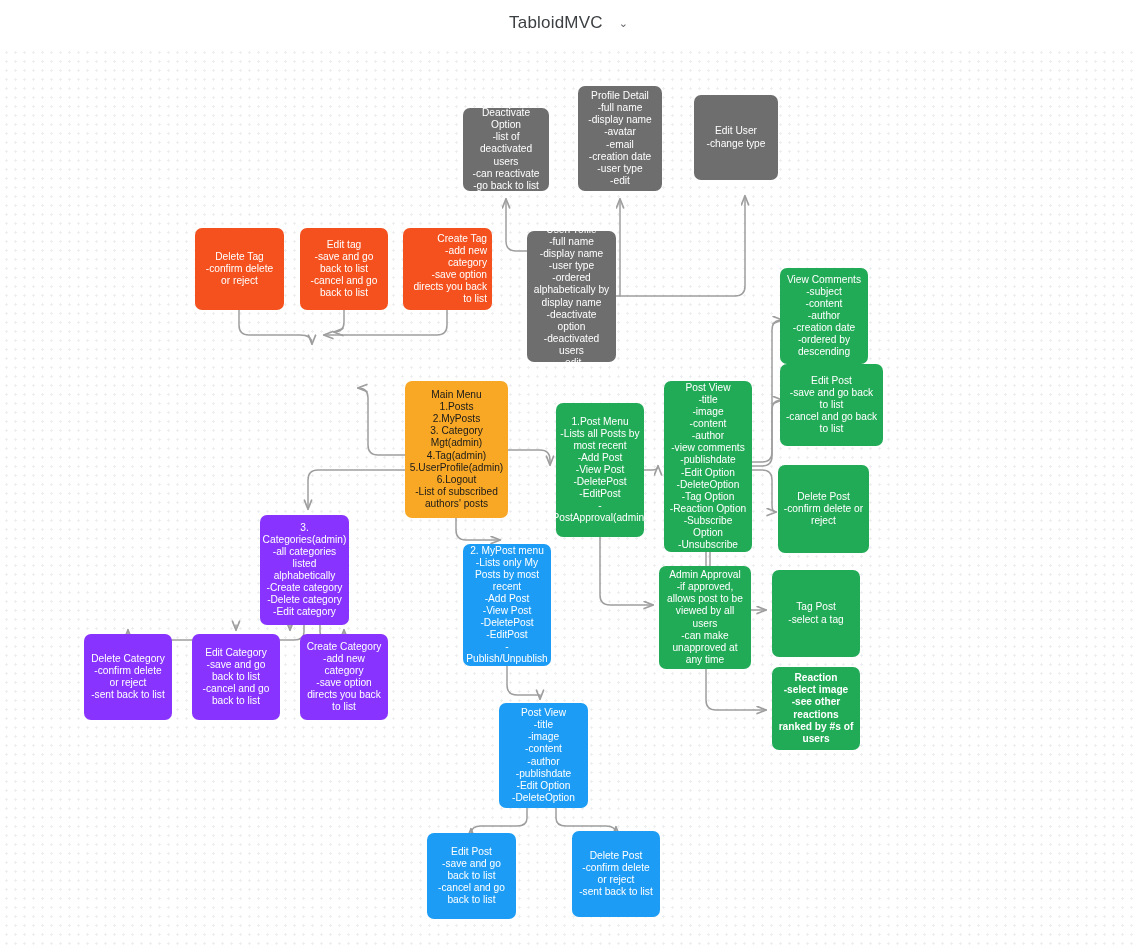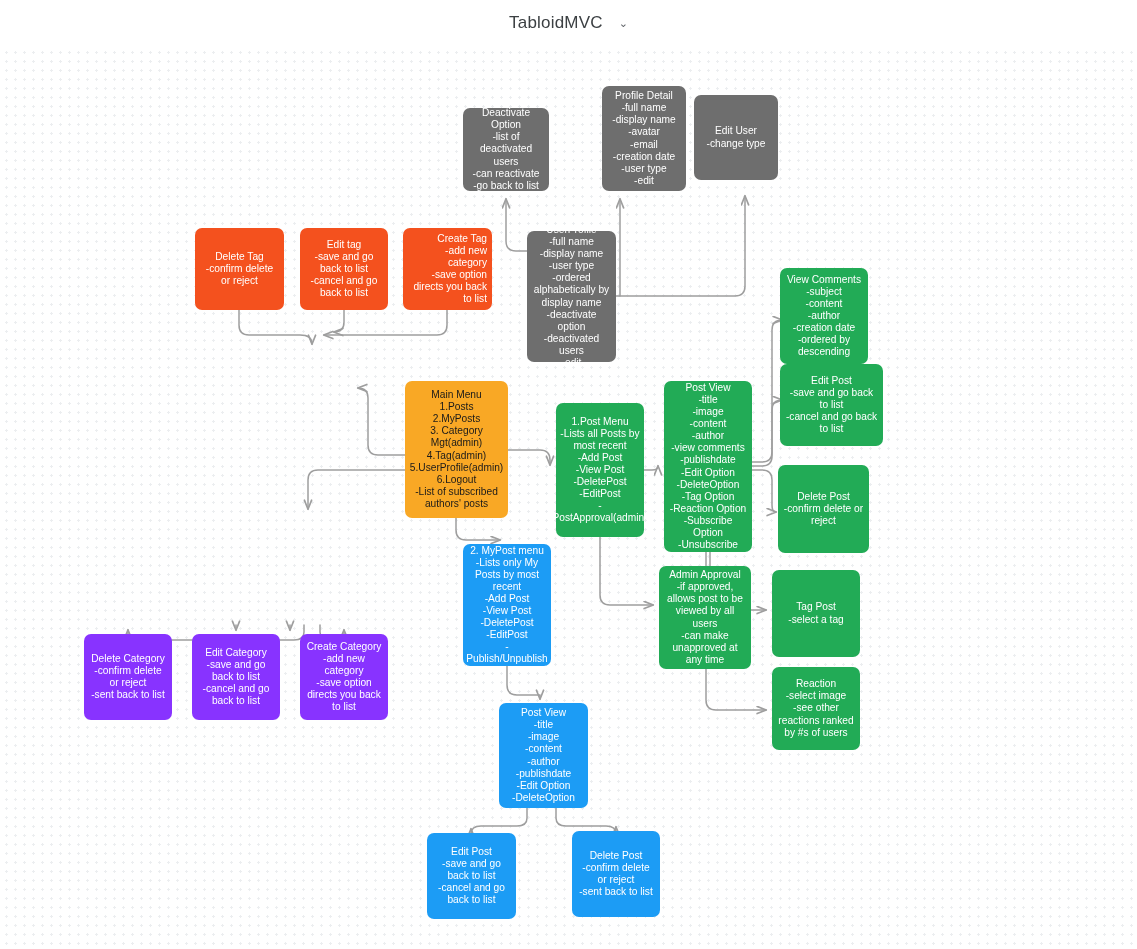--- a/index.html
+++ b/index.html
@@ -139,21 +139,21 @@
       <span id="doc-title">TabloidMVC</span>
       <span id="doc-caret">⌄</span>
     </div>
   </div>
 
   <div class="node c-gray" style="left:463px; top:108px; width:86px; height:83px;">Deactivate Option
 -list of deactivated users
 -can reactivate
 -go back to list</div>
 
-  <div class="node c-gray" style="left:578px; top:86px; width:84px; height:105px;margin-left:24px;">Profile Detail
+  <div class="node c-gray" style="left:578px; top:86px; width:84px; height:105px;">Profile Detail
 -full name
 -display name
 -avatar
 -email
 -creation date
 -user type
 -edit</div>
 
   <div class="node c-gray" style="left:694px; top:95px; width:84px; height:85px;">Edit User
 -change type</div>
@@ -220,28 +220,33 @@
   <div class="node c-green" style="left:780px; top:364px; width:103px; height:82px;">Edit Post
 -save and go back to list
 -cancel and go back to list</div>
 
   <div class="node c-green" style="left:778px; top:465px; width:91px; height:88px;">Delete Post
 -confirm delete or reject</div>
 
   <div class="node c-green" style="left:772px; top:570px; width:88px; height:87px;">Tag Post
 -select a tag</div>
 
-  <div class="node c-green" style="left:772px; top:667px; width:88px; height:83px;">Reaction
+  <div class="node c-green" style="left:772px; top:667px; width:88px; height:83px;font-weight:bold;">Reaction
 -select image
 -see other reactions ranked by #s of users</div>
 
   <div class="node c-green" style="left:659px; top:566px; width:92px; height:103px;">Admin Approval
 -if approved, allows post to be viewed by all users
 -can make unapproved at any time</div>
 
+  <div class="node c-purple" style="left:260px; top:515px; width:89px; height:110px;">3. Categories(admin)
+-all categories listed alphabetically
+-Create category
+-Delete category
+-Edit category</div>
 
   <div class="node c-purple" style="left:84px; top:634px; width:88px; height:86px;">Delete Category
 -confirm delete or reject
 -sent back to list</div>
 
   <div class="node c-purple" style="left:192px; top:634px; width:88px; height:86px;">Edit Category
 -save and go back to list
 -cancel and go back to list</div>
 
   <div class="node c-purple" style="left:300px; top:634px; width:88px; height:86px;">Create Category

